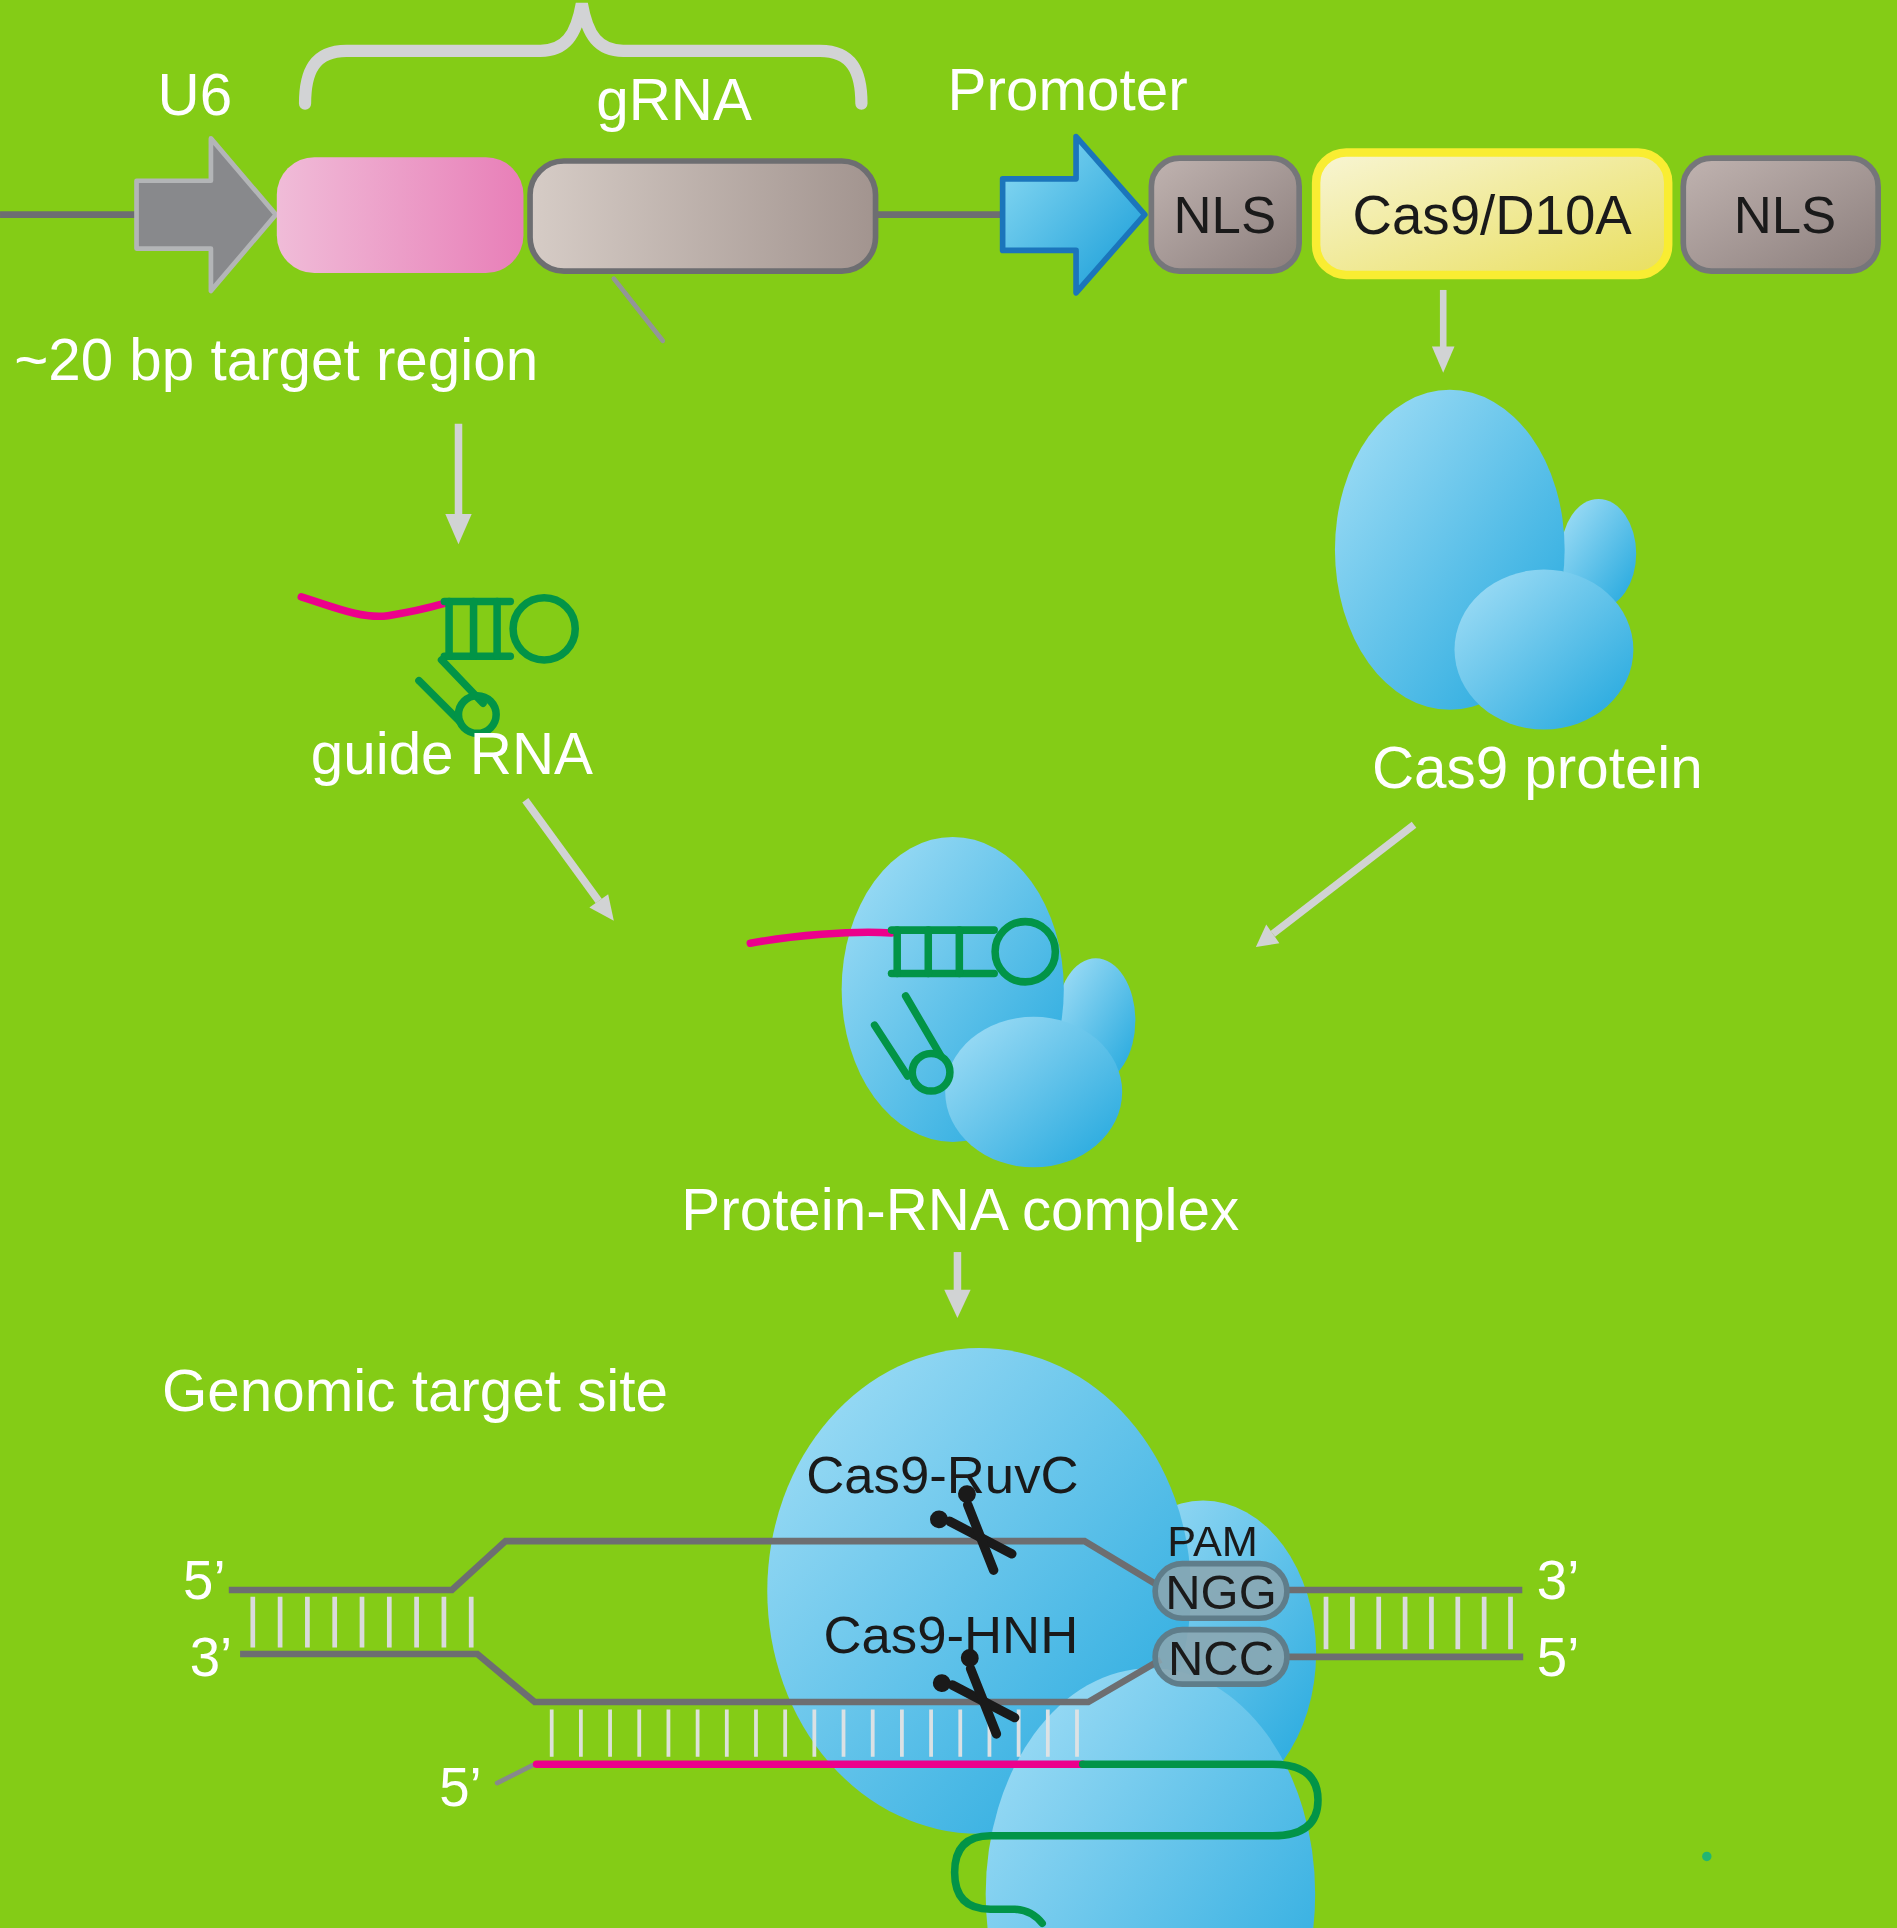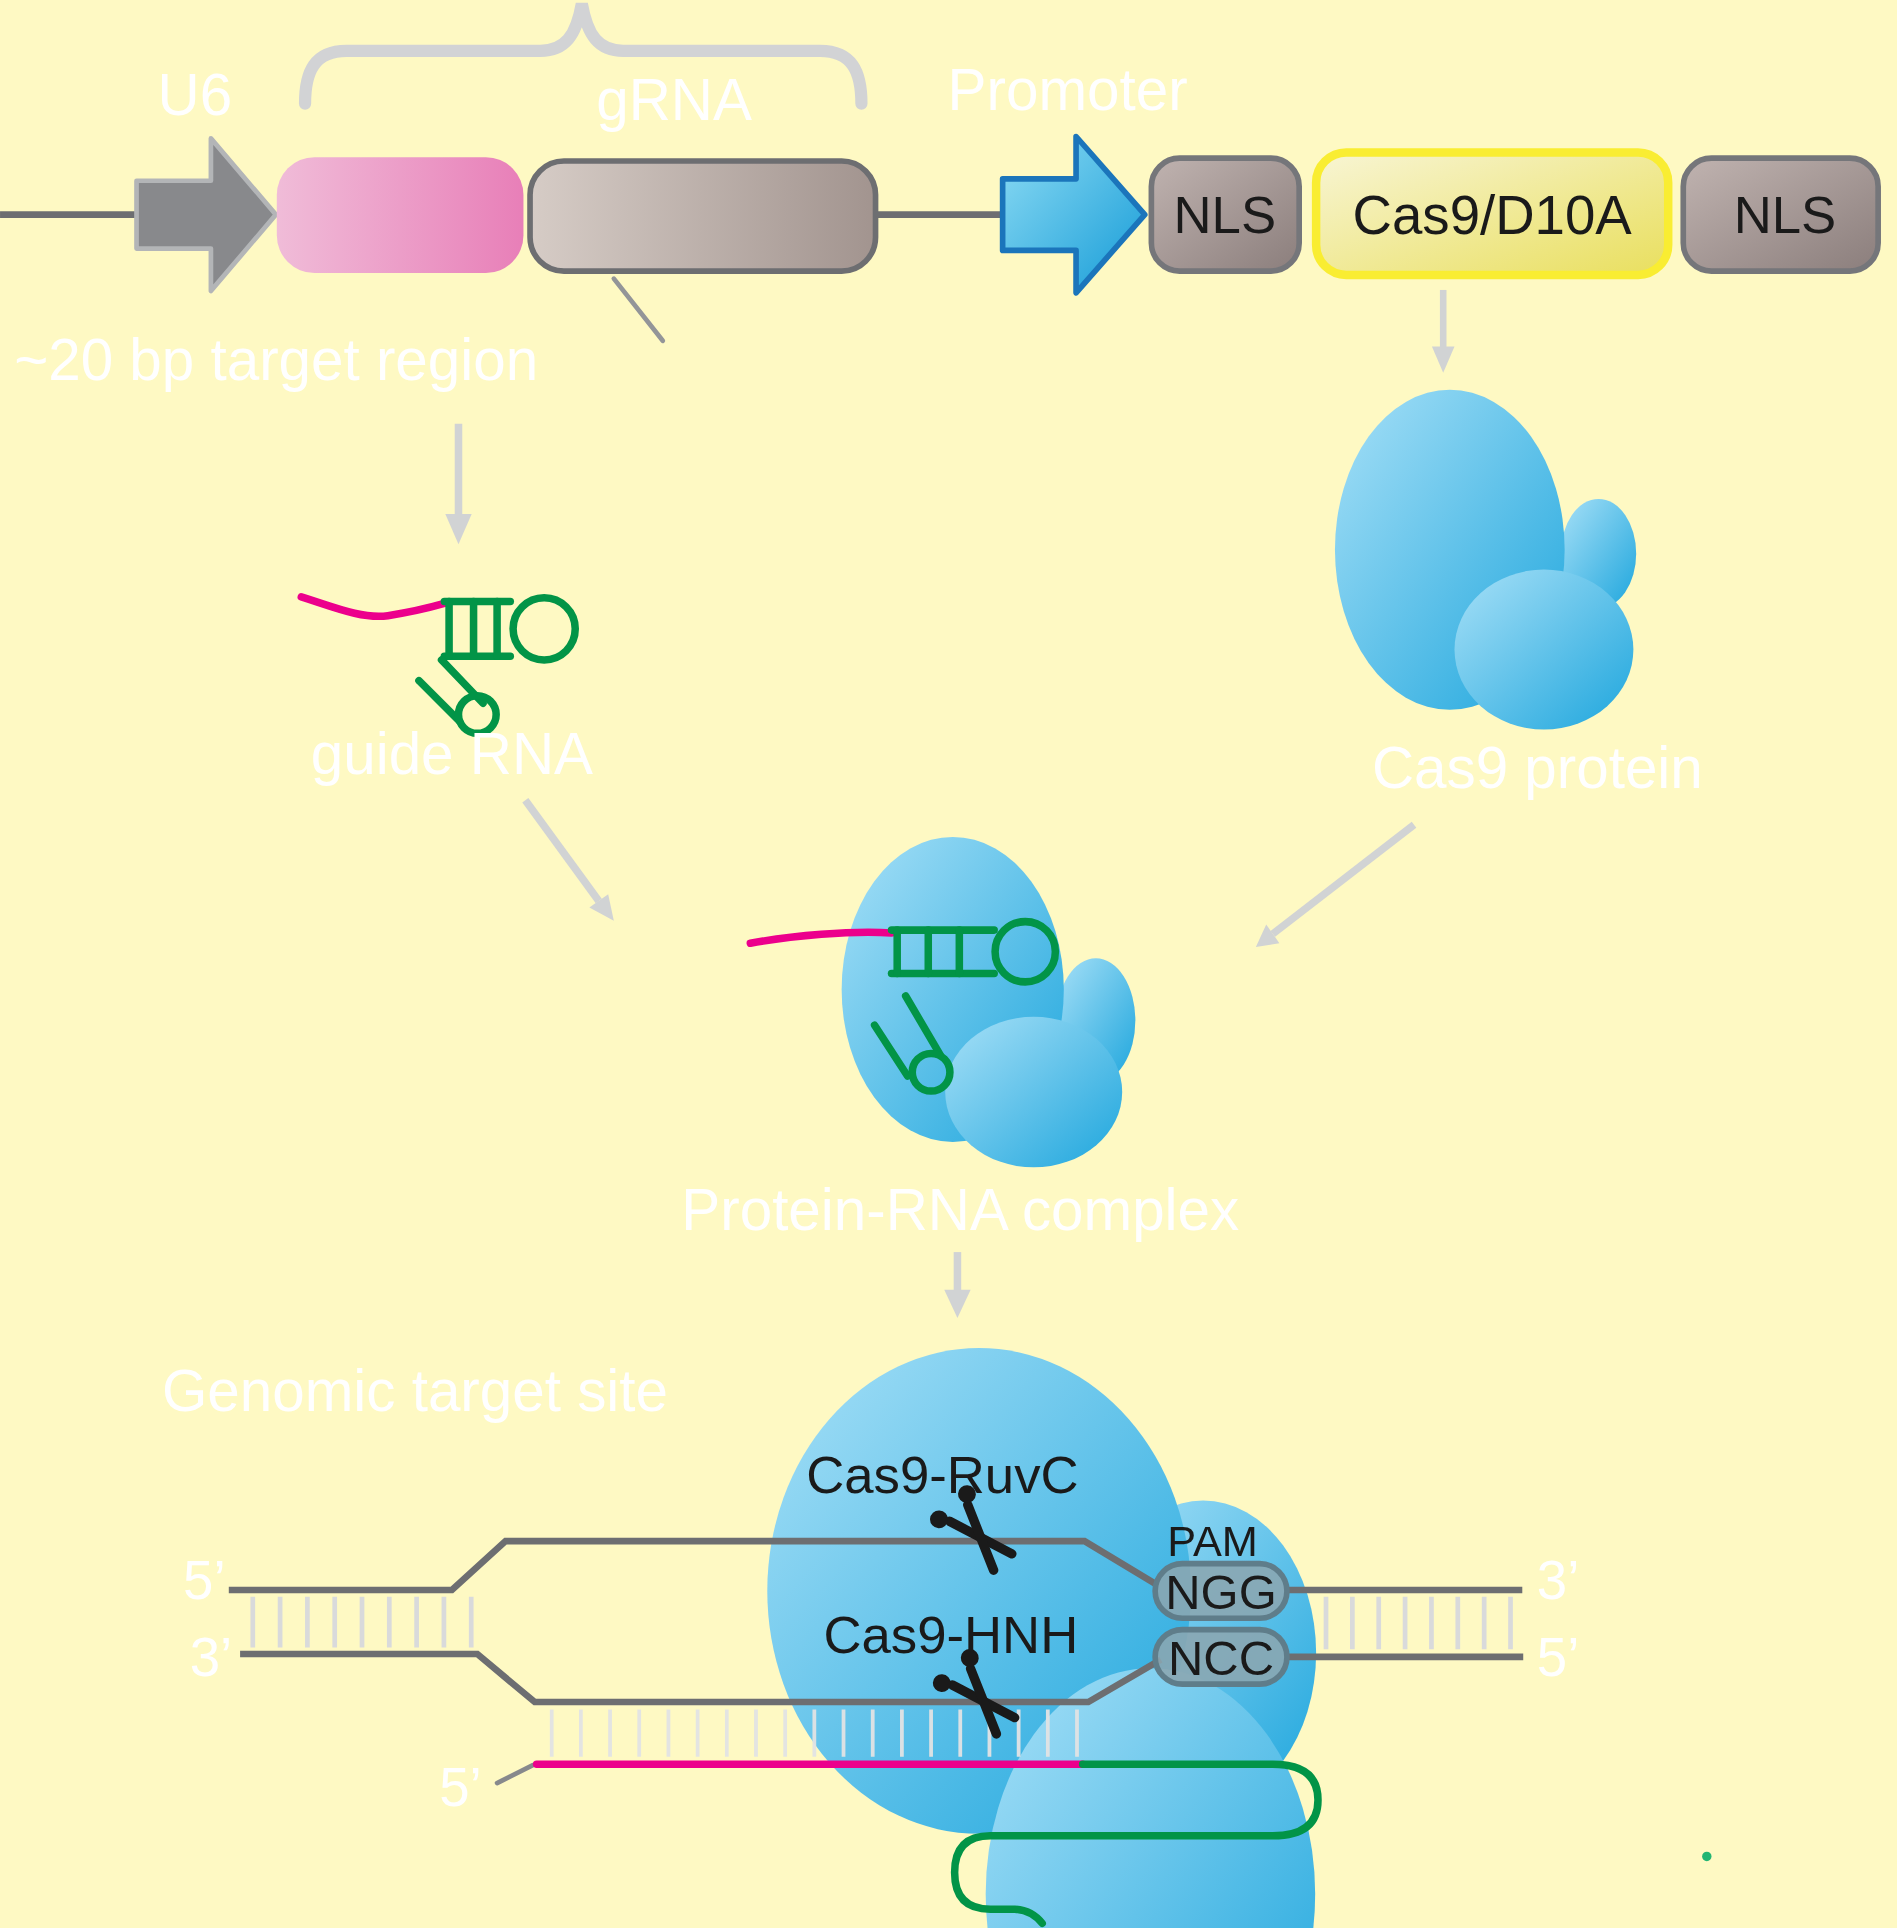--- a/index.html
+++ b/index.html
@@ -1,16 +1,16 @@
 <!DOCTYPE html>
 <html style="font-size:15px"><head>
 <meta charset="utf-8">
 <style>
   html,body{margin:0;padding:0;background:#000;}
-  .stage{position:relative;width:1897px;height:1928px;background:#fef9c3;overflow:hidden;}
+  .stage{position:relative;width:1897px;height:1928px;background:#84cc16;overflow:hidden;}
   svg{display:block;}
   text{font-family:"Liberation Sans","DejaVu Sans",sans-serif;}
   .w62{fill:#ffffff;font-size:62px;}
   .w58{fill:#ffffff;font-size:58px;}
   .b58{fill:#1a1a1a;font-size:58px;}
   .b56{fill:#1a1a1a;font-size:56px;}
   .b52{fill:#1a1a1a;font-size:52px;}
   .b46{fill:#1a1a1a;font-size:46px;}
 </style>
 </head>

